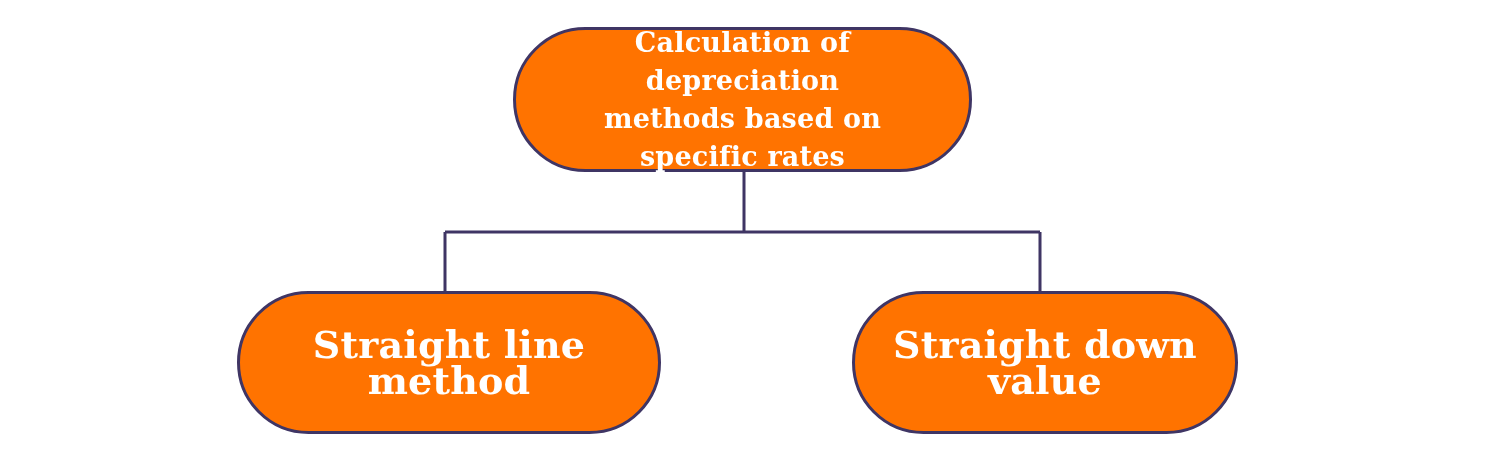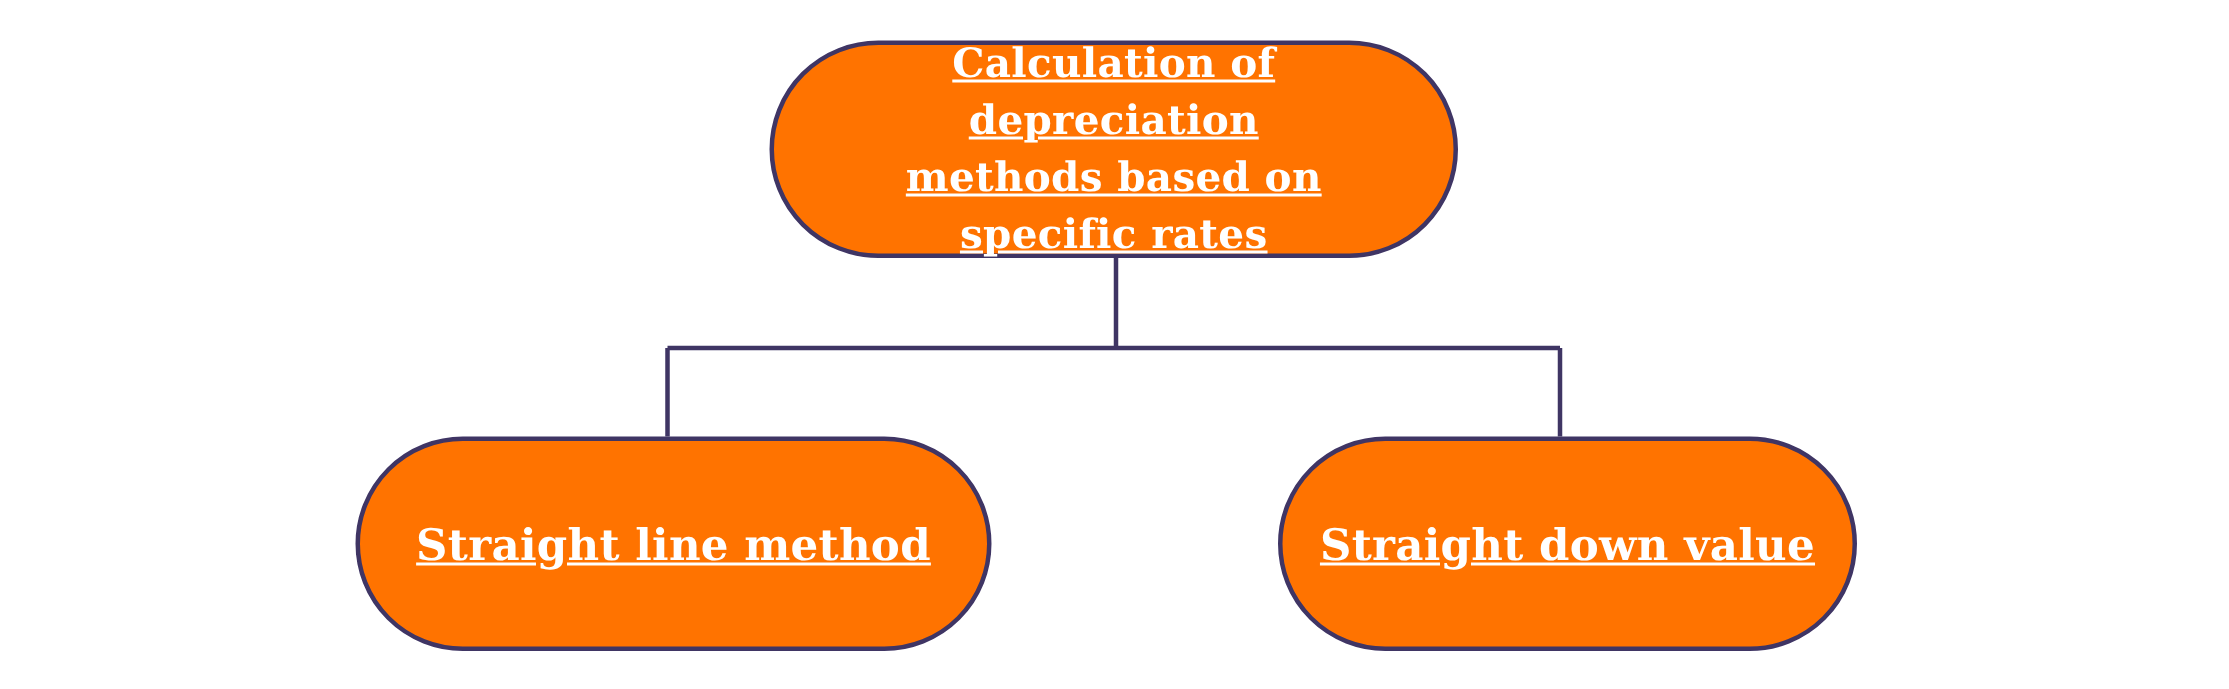--- a/index.html
+++ b/index.html
@@ -38,21 +38,20 @@
     color: #ffffff;
     font-weight: bold;
     line-height: 1.0;
   }
   .node-label {
     display: block;
     width: 100%;
     padding: 0 18px;
     box-sizing: border-box;
     white-space: pre-line;
-    text-decoration: underline;
   }
   
   #node-root {
     left: 513px;
     top: 27px;
     width: 459px;
     height: 145px;
   }
   #node-root .node-label {
     font-size: 27px;
@@ -66,21 +65,21 @@
     width: 424px;
     height: 143px;
   }
   #node-child-1 {
     left: 852px;
     top: 291px;
     width: 386px;
     height: 143px;
   }
   .node-child .node-label {
-    font-size: 29px;
+    font-size: 38px;
     line-height: 36px;
     letter-spacing: 0.2px;
   }
 </style>
 </head>
 <body>
 
 <div id="diagram-canvas" style="background: rgb(255, 255, 255);">
 
   <svg class="connector-layer" viewBox="0 0 1486 459" width="1486" height="459" xmlns="http://www.w3.org/2000/svg">

